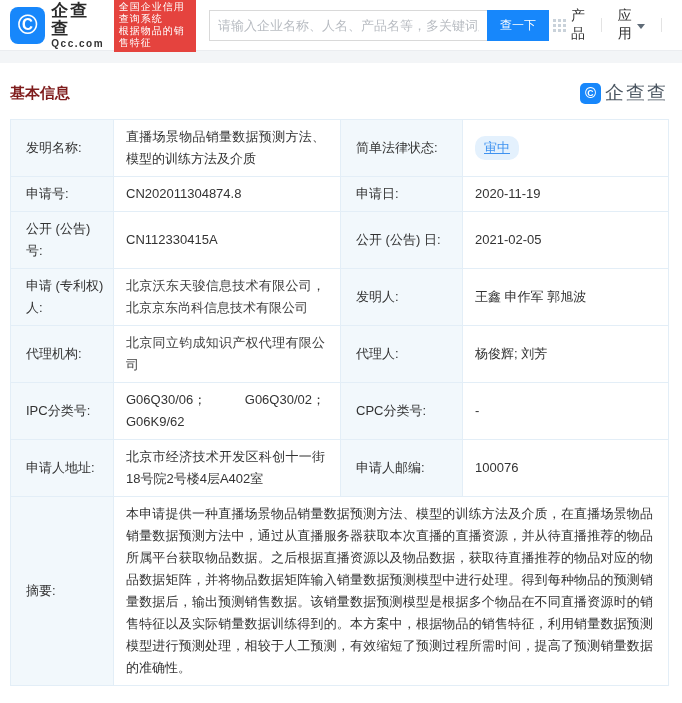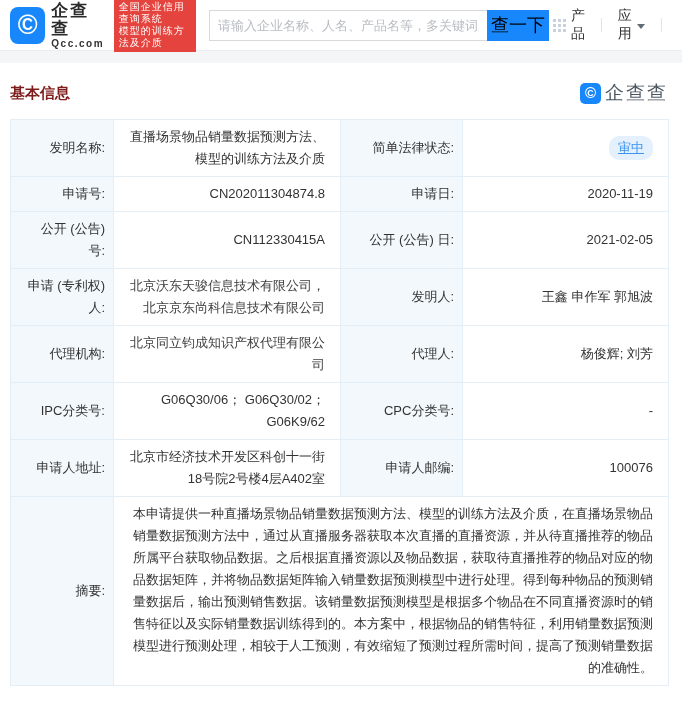--- a/index.html
+++ b/index.html
@@ -27,22 +27,22 @@
     padding:3px 5px; line-height:12px; letter-spacing:1px;
   }
   .search-wrap { display:flex; margin-left:13px; }
   .search-input {
     width:278px; height:31px; border:1px solid #d9d9d9; border-right:none;
     padding:0 8px; font-size:13px; color:#333; outline:none;
     font-family:"Liberation Sans","DejaVu Sans",sans-serif;
   }
   .search-input::placeholder { color:#b8bcc2; }
   .search-btn {
-    width:62px; height:31px; background:#1787fb; color:#000000; border:none;
-    font-size:18px; cursor:pointer; font-family:"Liberation Sans","DejaVu Sans",sans-serif;
+    width:62px; height:31px; background:#1787fb; color:#ffffff; border:none;
+    font-size:12px; cursor:pointer; font-family:"Liberation Sans","DejaVu Sans",sans-serif;
   }
   .top-nav { display:flex; align-items:center; margin-left:auto; font-size:14px; color:#333; }
   .nav-item { display:flex; align-items:center; cursor:pointer; padding:0 4px; }
   .grid-icon { margin-right:5px; display:inline-flex; }
   .nav-sep { width:1px; height:14px; background:#e3e3e3; margin:0 12px; }
   .caret { width:0; height:0; border-left:4px solid transparent; border-right:4px solid transparent;
     border-top:5px solid #5f6b77; margin-left:5px; margin-top:2px; }
   
   .card {
     background:#fff; margin-top:12px; padding:17px 14px 12px 10px;
@@ -51,21 +51,21 @@
   .card-head { display:flex; align-items:center; justify-content:space-between; margin-bottom:13px; }
   .section-title { font-size:15px; font-weight:bold; color:#7f1d1d; }
   .watermark { display:flex; align-items:center; }
   .wm-icon {
     width:21px; height:21px; border-radius:5px; background:#1787fb; color:#fff;
     font-size:15px; line-height:20px; text-align:center; font-weight:bold;
   }
   .wm-text { font-size:19px; color:#4a5560; margin-left:4px; letter-spacing:2px; }
   
   table.info { width:658px; border-collapse:collapse; table-layout:fixed; font-size:13px; }
-  table.info td { border:1px solid #e3eef7; vertical-align:middle; line-height:22px;text-align:right; }
+  table.info td { border:1px solid #e3eef7; vertical-align:middle; line-height:22px; }
   td.lbl { background:#f2f8fc; color:#333; padding:6px 8px 6px 15px; }
   td.val { background:#fff; color:#333; padding:6px 15px 6px 12px; text-align:justify; }
   tr.h50 td { height:50px; } tr.h35 td { height:26px; } tr.h55 td { height:55px; }
   tr.h155 td { height:155px; }
   .status-badge {
     display:inline-block; background:#e4f1fd; color:#3e92f0; padding:1px 9px;
     border-radius:10px; font-size:13px; cursor:pointer;text-decoration:underline;
   }
   a.lnk { color:#404040; text-decoration:none; cursor:pointer; }
   .plain-sep { color:#333; }
@@ -76,21 +76,21 @@
 <div class="topbar">
   <div class="logo-wrap">
     <div class="logo-icon">©</div>
     <div class="logo-text">
       <div class="logo-name">企查查</div>
       <div class="logo-domain">Qcc.com</div>
     </div>
   </div>
   <div class="gov-badge">
     <div>全国企业信用查询系统</div>
-    <div>模型的训练方法及介质</div>
+    <div>根据物品的销售特征</div>
   </div>
   <div class="search-wrap">
     <input class="search-input" type="text" placeholder="请输入企业名称、人名、产品名等，多关键词用空" style="">
     <button class="search-btn">查一下</button>
   </div>
   <div class="top-nav">
     <div class="nav-item">
       <span class="grid-icon">
         <svg width="13" height="13" viewBox="0 0 13 13">
           <g fill="#c9d2da">

